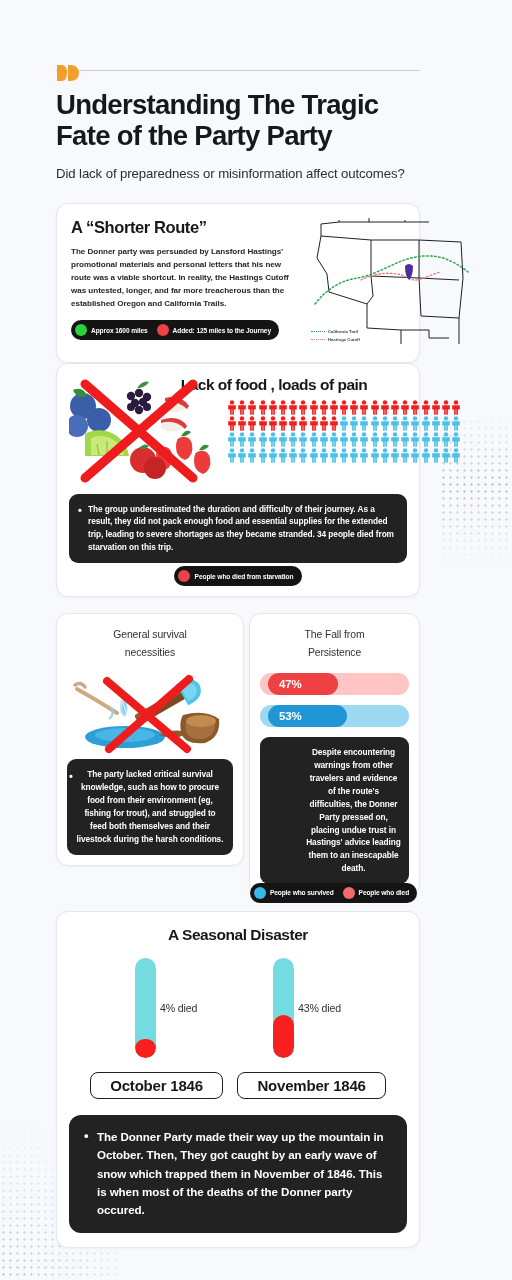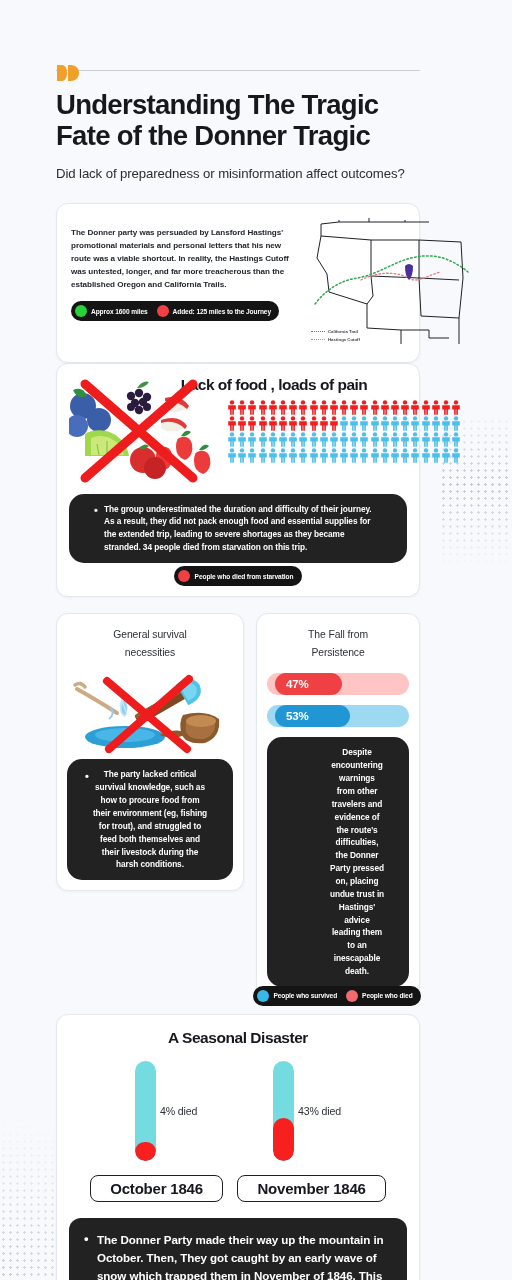--- a/index.html
+++ b/index.html
@@ -95,34 +95,34 @@
     text-align: center; font-size: 15.5px; font-weight: 700; letter-spacing: -0.5px;
     margin-left: 72px; margin-top: 2px; color: #16181d;
   }
   .food-row { display: flex; }
   .food-img { width: 152px; flex: none; position: relative; height: 110px; margin-top: -18px; }
   .picto { flex: 1; padding: 6px 0 0 6px; line-height: 0; }
   .picto .p-row { display: block; white-space: nowrap; margin-bottom: 1px; }
   .picto svg { width: 10px; height: 15px; display: inline-block; margin-right: .2px; }
 
   .note-black {
-    background: #222222; border-radius: 15px; color: #fff;
-    padding: 9px 24px; font-size: 8.3px; line-height: 1.55; font-weight: 700;
+    background: #222222; border-radius: 9px; color: #fff;
+    padding: 9px 8px; font-size: 8.3px; line-height: 1.55; font-weight: 700;
     letter-spacing: -0.08px;
   }
   .note-black ul { list-style: none; }
   .note-black li { position: relative; padding-left: 11px; }
   .note-black li:before {
     content: "•"; position: absolute; left: 1px; top: -1px; font-size: 11px;
   }
   .food-note { margin-top: 8px; }
   .food-legend-wrap { display: flex; justify-content: center; margin-top: -7px; position: relative; z-index: 3;}
 
   
-  .two-col { display: flex; gap: 12px; margin-top: 16px; align-items: flex-start; }
+  .two-col { display: flex; gap: 5px; margin-top: 16px; align-items: flex-start; }
   .card-surv { width: 188px; flex: none; padding: 12px 10px 10px; }
   .card-fall { flex: 1; padding: 12px 10px 10px; position: relative; }
   .mini-h {
     text-align: center; font-size: 10.4px; line-height: 1.7; color: #2d3138;
     font-weight: 400; letter-spacing: -0.1px;
   }
   .surv-img { height: 92px; position: relative; margin: 2px 0 0; }
   .surv-note { margin-top: 4px; text-align: center; }
   .surv-note li { padding-left: 0; }
   .surv-note li:before { left: -6px; top: 0; }
@@ -184,26 +184,27 @@
   <div class="logo">
     <svg width="26" height="18" viewBox="0 0 26 18" aria-hidden="true">
       <path d="M1 1 H6 C9 1 11 4 11 9 C11 14 9 17 6 17 H1 Z" fill="#f0a02a"></path>
       <path d="M12 1 H15 C19 1 23 4 23 9 C23 14 19 17 15 17 H12 Z" fill="#f0a02a"></path>
     </svg>
   </div>
   <div class="rule"></div>
 
   <h1 class="title">
     <span>Understanding The Tragic</span><br>
-    <span>Fate of the Donner Tragic</span>
+    <span>Fate of the Party Party</span>
   </h1>
   <div class="subtitle">Did lack of preparedness or misinformation affect outcomes?</div>
 
   <div class="card card-route">
     <div class="route-left">
+      <div class="route-h">A “Shorter Route”</div>
       <div class="route-p">The Donner party was persuaded by Lansford Hastings' promotional materials and personal letters that his new route was a viable shortcut. In reality, the Hastings Cutoff was untested, longer, and far more treacherous than the established Oregon and California Trails.</div>
       <div class="legend-pill multi">
         <span class="grp">
           <span class="dot" style="background:#29d13a"></span>
           <span class="lbl">Approx 1600 miles</span>
         </span>
         <span class="grp" style="margin-right:0">
           <span class="dot" style="background:#ef4044"></span>
           <span class="lbl">Added: 125 miles to the Journey</span>
         </span>

